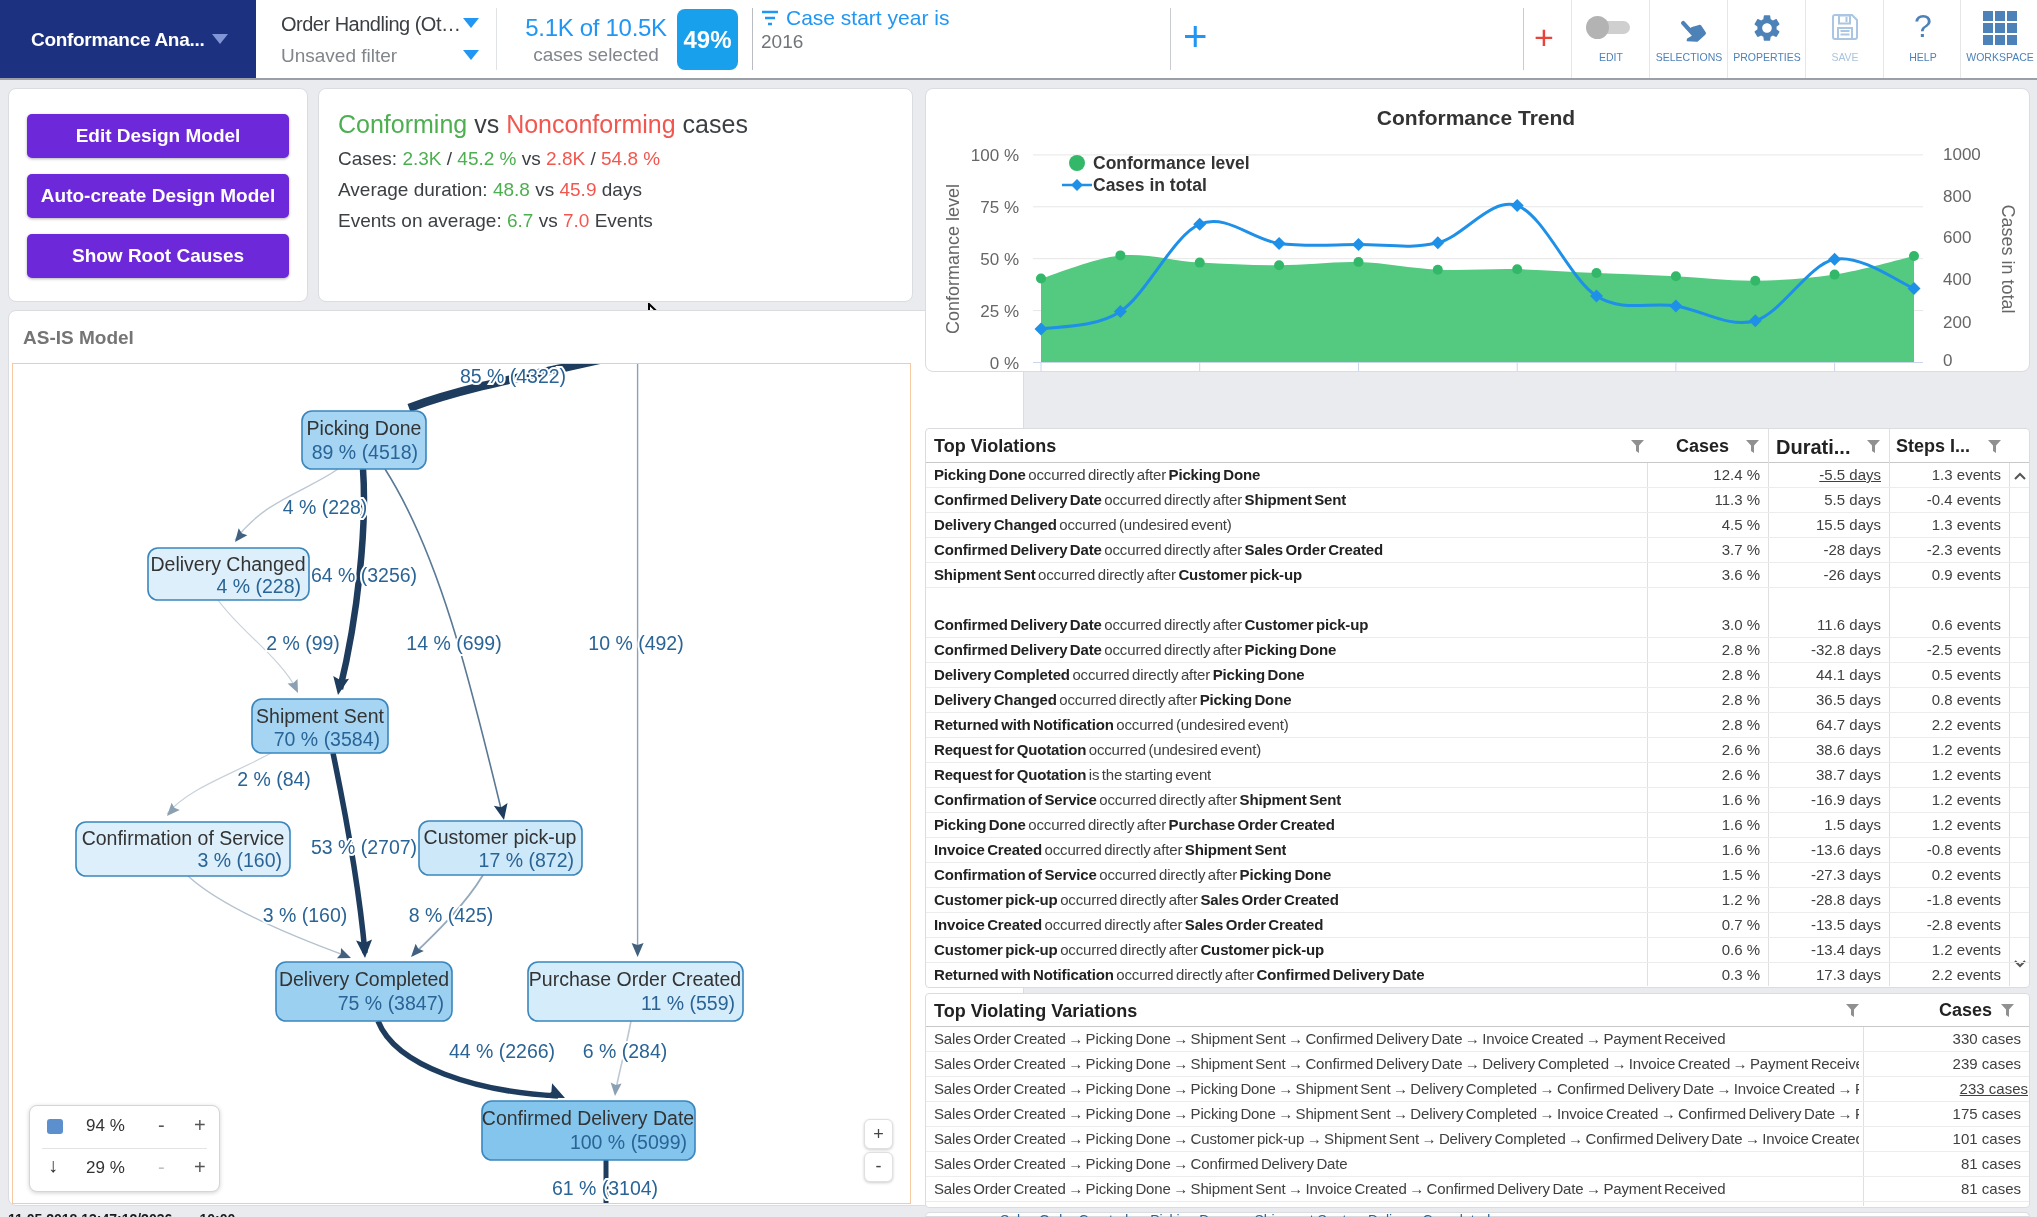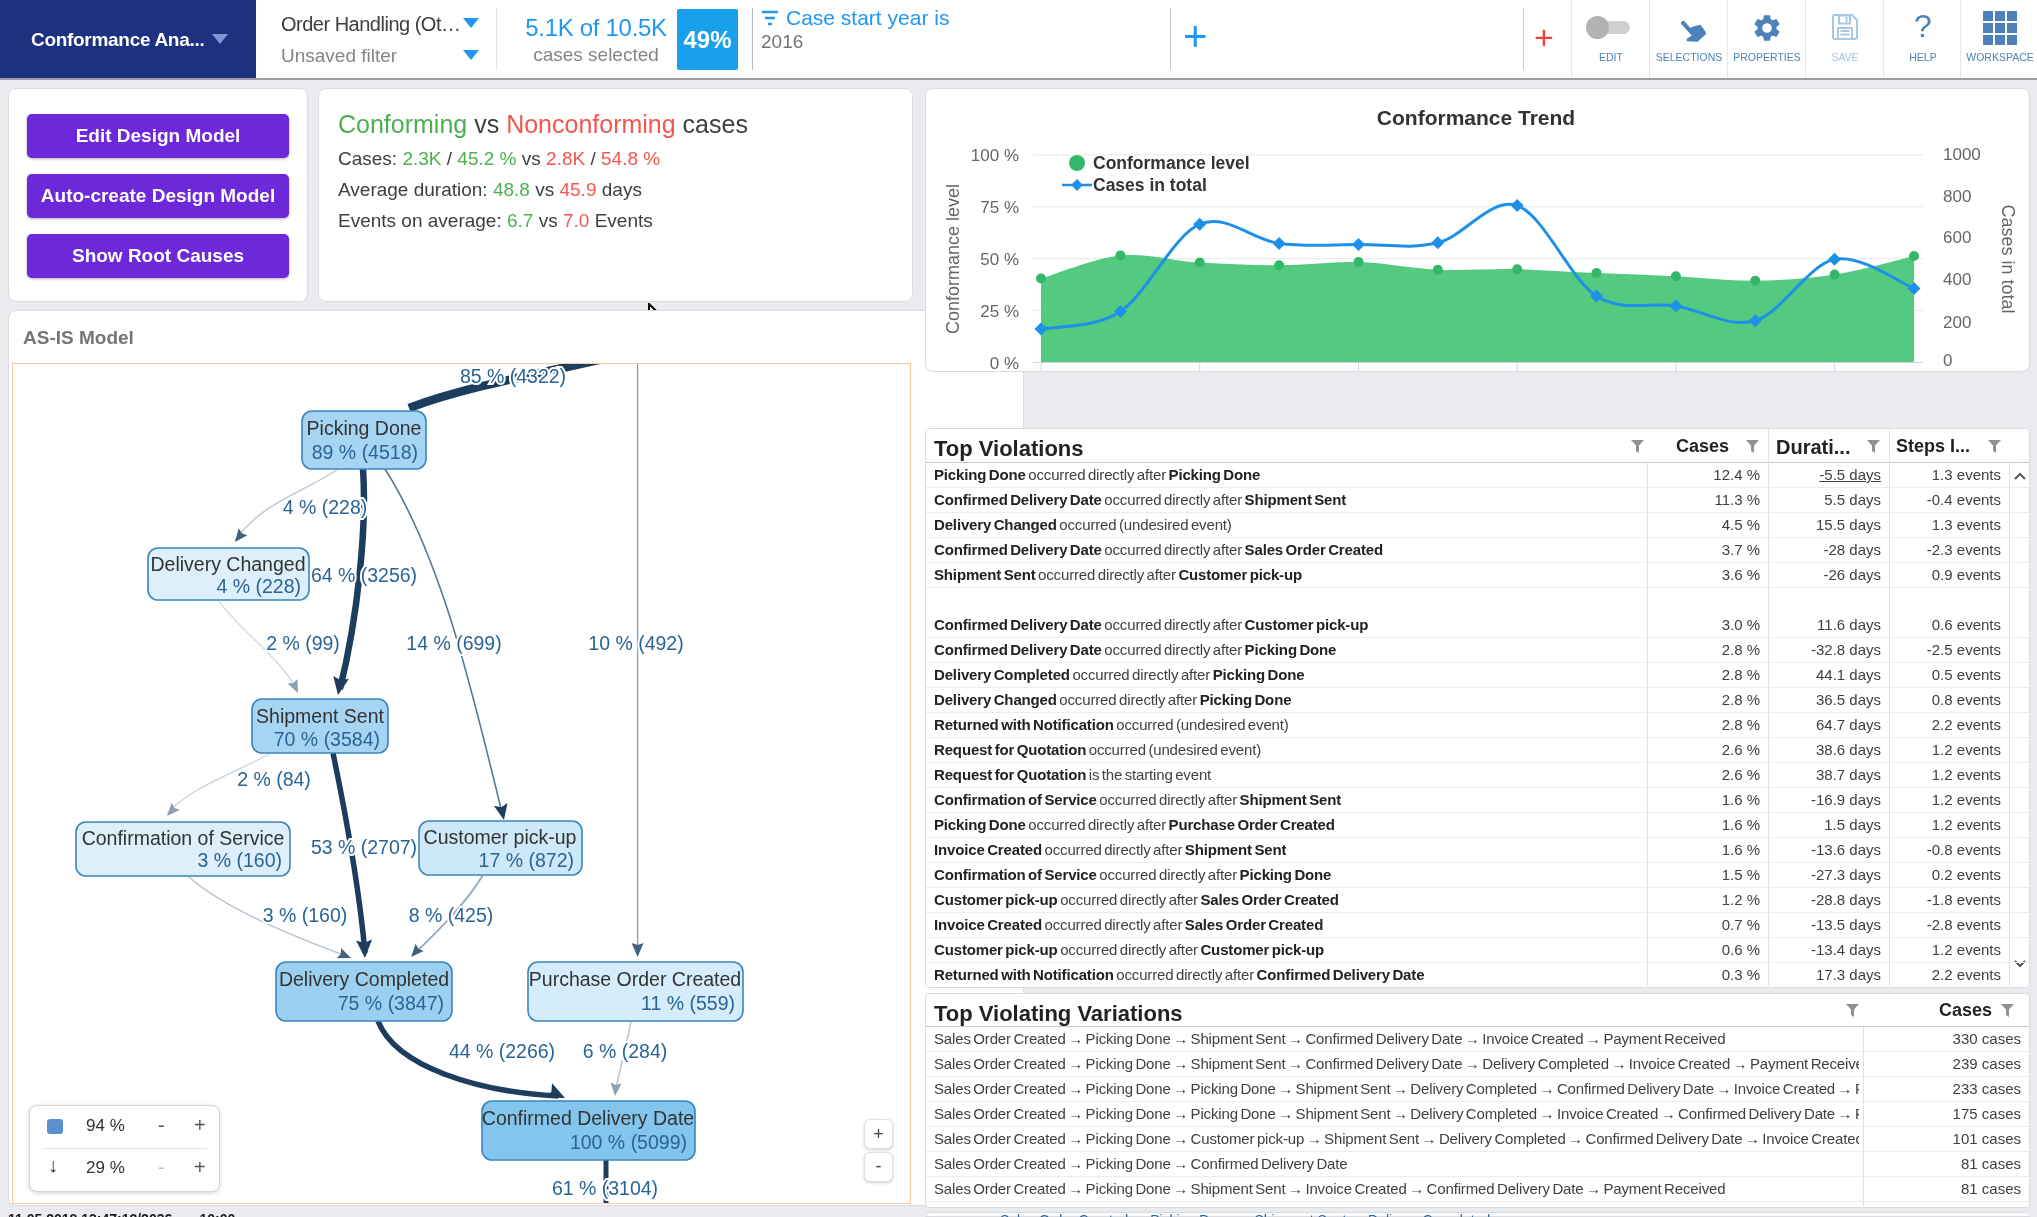--- a/index.html
+++ b/index.html
@@ -13,21 +13,21 @@
 #navybox { position:absolute; left:0; top:0; width:256px; height:78px; background:#1d3181; }
 #navylbl { position:absolute; left:31px; top:29px; color:#fff; font-size:19px; font-weight:bold; letter-spacing:-0.3px; }
 .tri { display:inline-block; width:0; height:0; border-left:8px solid transparent; border-right:8px solid transparent; border-top:10px solid #2196f3; }
 #navytri { position:absolute; left:212px; top:34px; border-top-color:#7f95d6; }
 #whitecurve { position:absolute; left:232px; top:0; width:300px; height:78px; background:#fff; border-top-left-radius:22px; }
 .hline1 { position:absolute; top:13px; font-size:20px; letter-spacing:-0.5px; color:#3c4043; white-space:nowrap; }
 .hline2 { position:absolute; top:45px; font-size:19px; color:#80868b; }
 .vdiv { position:absolute; top:8px; height:62px; width:1px; background:#c8ccd0; }
 #sel-big { position:absolute; left:516px; top:14px; width:160px; white-space:nowrap; text-align:center; font-size:24px; letter-spacing:-0.3px; color:#2196f3; }
 #sel-small { position:absolute; left:516px; top:44px; width:160px; text-align:center; font-size:19px; color:#80868b; }
-#chip49 { position:absolute; left:677px; top:9px; width:61px; height:61px; background:#18a0ec; border-radius:2px; color:#fff; font-size:24px; font-weight:bold; text-align:center; line-height:61px; }
+#chip49 { position:absolute; left:677px; top:9px; width:61px; height:61px; background:#18a0ec; border-radius:8px; color:#fff; font-size:24px; font-weight:bold; text-align:center; line-height:61px; }
 #filt-title { position:absolute; left:786px; top:6px; font-size:21px; color:#2196f3; }
 #filt-val { position:absolute; left:761px; top:31px; font-size:19px; color:#70757a; }
 #plus-blue { position:absolute; left:1183px; top:13px; font-size:42px; color:#2196f3; font-weight:300; }
 #plus-red { position:absolute; left:1534px; top:18px; font-size:34px; color:#e8443a; }
 .toolbtn { position:absolute; top:0; width:78px; height:78px; border-left:1px solid #e4e6e8; text-align:center; }
 .toolbtn .lbl { position:absolute; left:-11px; width:100px; top:51px; font-size:10.5px; color:#4d82b8; }
 .toolbtn.dis .lbl { color:#a9c4de; }
 
 
 .card { position:absolute; background:#fff; border:1px solid #dadce0; border-radius:8px; overflow:hidden; }
@@ -40,21 +40,21 @@
 .green { color:#4caf50; }
 .red { color:#f1574f; }
 .confline { position:absolute; left:19px; font-size:19px; color:#3c4043; }
 
 
 #asis-title { position:absolute; left:14px; top:16px; font-size:19px; font-weight:bold; color:#757575; }
 #canvas { position:absolute; left:3px; top:52px; width:899px; height:841px; border:1px solid #f6c9a2; background:#fff; }
 
 
 .tbl-head { position:absolute; left:0; top:0; right:0; height:34px; border-bottom:1px solid #c8c8c8; }
-.tbl-title { position:absolute; left:8px; top:7px; font-size:22px; font-weight:bold; color:#222; }
+.tbl-title { position:absolute; left:8px; top:7px; font-size:18px; font-weight:bold; color:#222; }
 .funnel { position:absolute; width:13px; height:13px; }
 .row { position:absolute; left:0; right:0; height:25px; border-bottom:1px solid #ececec; font-size:15px; letter-spacing:-0.15px; word-spacing:-1.5px; color:#404040; }
 .row b { color:#222; }
 .cellL { position:absolute; left:8px; top:3px; white-space:nowrap; overflow:hidden; }
 .cellR { position:absolute; top:3px; text-align:right; white-space:nowrap; word-spacing:normal; letter-spacing:normal; }
 </style>
 </head>
 <body>
 
 <div id="header">
@@ -501,21 +501,21 @@
   <div class="row" style="top:33px;">
       <div class="cellL" style="width:925px;">Sales Order Created → Picking Done → Shipment Sent → Confirmed Delivery Date → Invoice Created → Payment Received</div>
       <div class="cellR" style="right:8px;">330 cases</div>
     </div>
   <div class="row" style="top:58px;">
       <div class="cellL" style="width:925px;">Sales Order Created → Picking Done → Shipment Sent → Confirmed Delivery Date → Delivery Completed → Invoice Created → Payment Received</div>
       <div class="cellR" style="right:8px;">239 cases</div>
     </div>
   <div class="row" style="top:83px;">
       <div class="cellL" style="width:925px;">Sales Order Created → Picking Done → Picking Done → Shipment Sent → Delivery Completed → Confirmed Delivery Date → Invoice Created → Pa</div>
-      <div class="cellR" style="right:8px;">233 cases</div>
+      <div class="cellR" style="right:1px;text-decoration:underline;">233 cases</div>
     </div>
   <div class="row" style="top:108px;">
       <div class="cellL" style="width:925px;">Sales Order Created → Picking Done → Picking Done → Shipment Sent → Delivery Completed → Invoice Created → Confirmed Delivery Date → Pa</div>
       <div class="cellR" style="right:8px;">175 cases</div>
     </div>
   <div class="row" style="top:133px;">
       <div class="cellL" style="width:925px;">Sales Order Created → Picking Done → Customer pick-up → Shipment Sent → Delivery Completed → Confirmed Delivery Date → Invoice Created</div>
       <div class="cellR" style="right:8px;">101 cases</div>
     </div>
   <div class="row" style="top:158px;">

